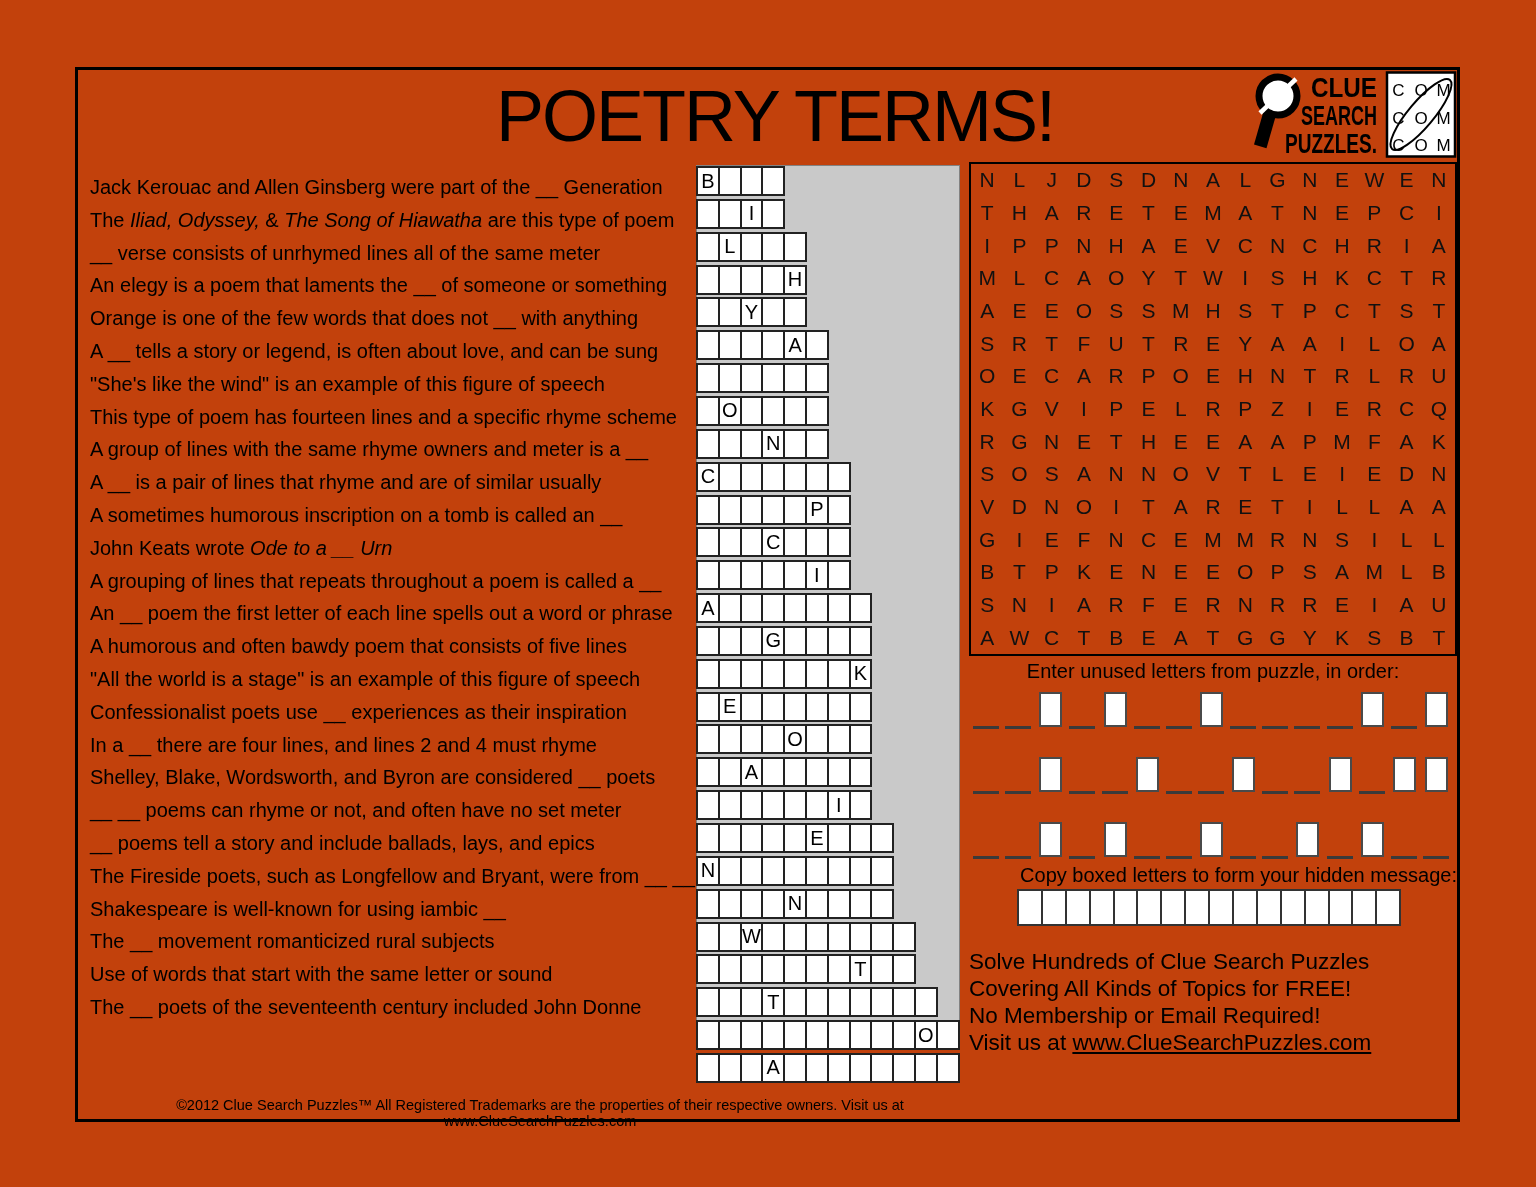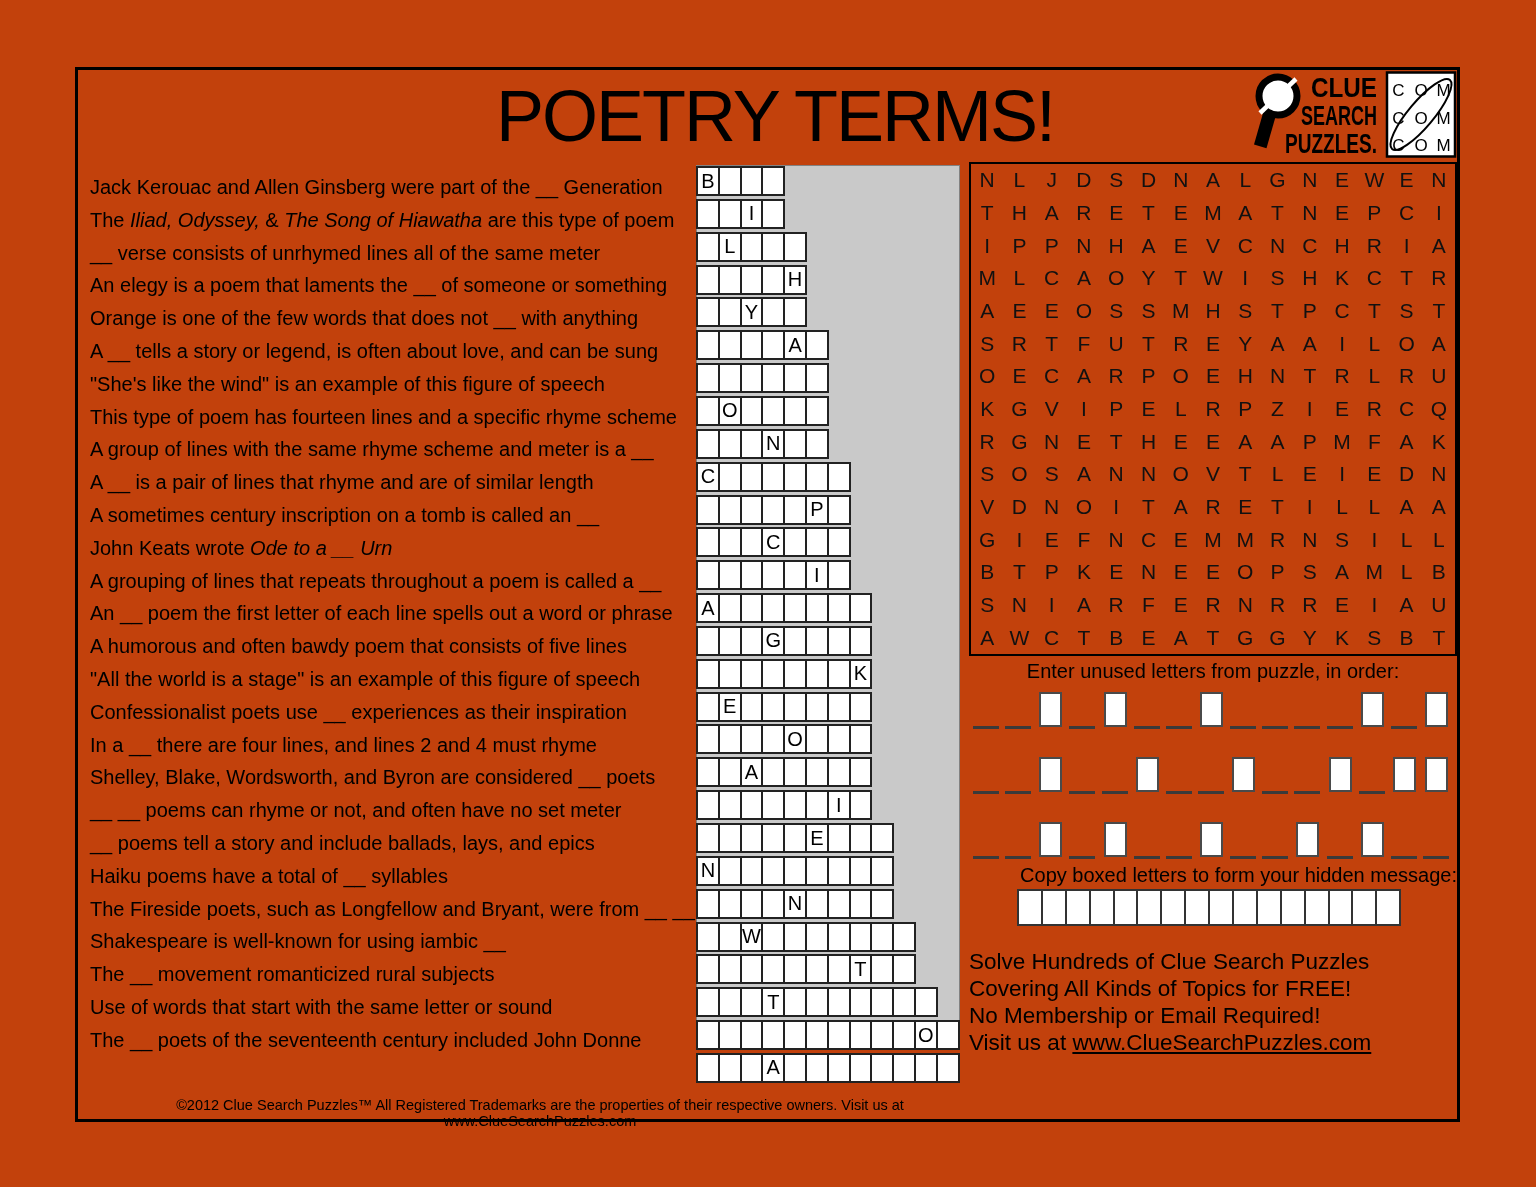--- a/index.html
+++ b/index.html
@@ -83,34 +83,33 @@
 
   <div class="clues">
       <div class="clue-line"><span>Jack Kerouac and Allen Ginsberg were part of the __ Generation</span></div>
       <div class="clue-line"><span>The </span><span class="it">Iliad,  Odyssey,</span><span> &amp; </span><span class="it">The Song of Hiawatha</span><span>  are this type of poem</span></div>
       <div class="clue-line"><span>__ verse consists of unrhymed lines all of the same meter</span></div>
       <div class="clue-line"><span>An elegy is a poem that laments the __ of someone or something</span></div>
       <div class="clue-line"><span>Orange is one of the few words that does not __ with anything</span></div>
       <div class="clue-line"><span>A __ tells a story or legend, is often about love, and can be sung</span></div>
       <div class="clue-line"><span>"She's like the wind" is an example of this figure of speech</span></div>
       <div class="clue-line"><span>This type of poem has fourteen lines and a specific rhyme scheme</span></div>
-      <div class="clue-line"><span>A group of lines with the same rhyme scheme and meter is a __</span></div>
-      <div class="clue-line"><span>A __ is a pair of lines that rhyme and are of similar length</span></div>
-      <div class="clue-line"><span>A sometimes century inscription on a tomb is called an __</span></div>
+      <div class="clue-line"><span>A group of lines with the same rhyme owners and meter is a __</span></div>
+      <div class="clue-line"><span>A __ is a pair of lines that rhyme and are of similar usually</span></div>
+      <div class="clue-line"><span>A sometimes humorous inscription on a tomb is called an __</span></div>
       <div class="clue-line"><span>John Keats wrote </span><span class="it">Ode to a __ Urn</span></div>
       <div class="clue-line"><span>A grouping of lines that repeats throughout a poem is called a __</span></div>
       <div class="clue-line"><span>An __ poem the first letter of each line spells out a word or phrase</span></div>
       <div class="clue-line"><span>A humorous and often bawdy poem that consists of five lines</span></div>
       <div class="clue-line"><span>"All the world is a stage" is an example of this figure of speech</span></div>
       <div class="clue-line"><span>Confessionalist poets use __ experiences as their inspiration</span></div>
       <div class="clue-line"><span>In a __ there are four lines, and lines 2 and 4 must rhyme</span></div>
       <div class="clue-line"><span>Shelley, Blake, Wordsworth, and Byron are considered __ poets</span></div>
       <div class="clue-line"><span>__ __ poems can rhyme or not, and often have no set meter</span></div>
       <div class="clue-line"><span>__ poems tell a story and include ballads, lays, and epics</span></div>
-      <div class="clue-line"><span>Haiku poems have a total of __ syllables</span></div>
       <div class="clue-line"><span>The Fireside poets, such as Longfellow and Bryant, were from __ __</span></div>
       <div class="clue-line"><span>Shakespeare is well-known for using iambic __</span></div>
       <div class="clue-line"><span>The __ movement romanticized rural subjects</span></div>
       <div class="clue-line"><span>Use of words that start with the same letter or sound</span></div>
       <div class="clue-line"><span>The __ poets of the seventeenth century included John Donne</span></div>
     </div>
 
   <div class="answer-grid">
     <div class="ans-gray"></div>
   <div class="ans-row" style="top: 0px;">

